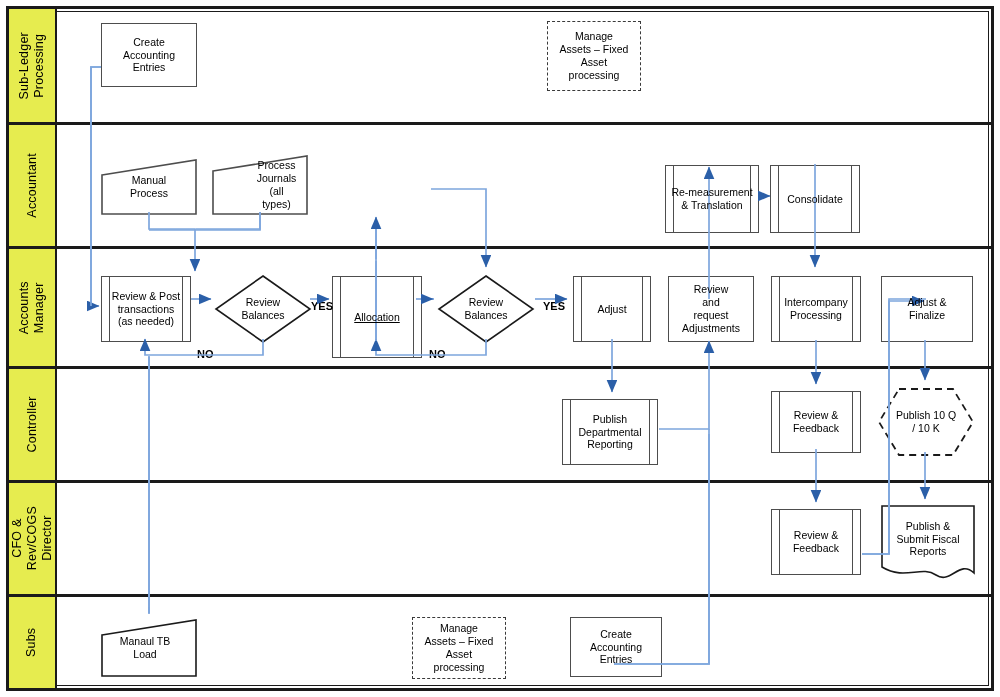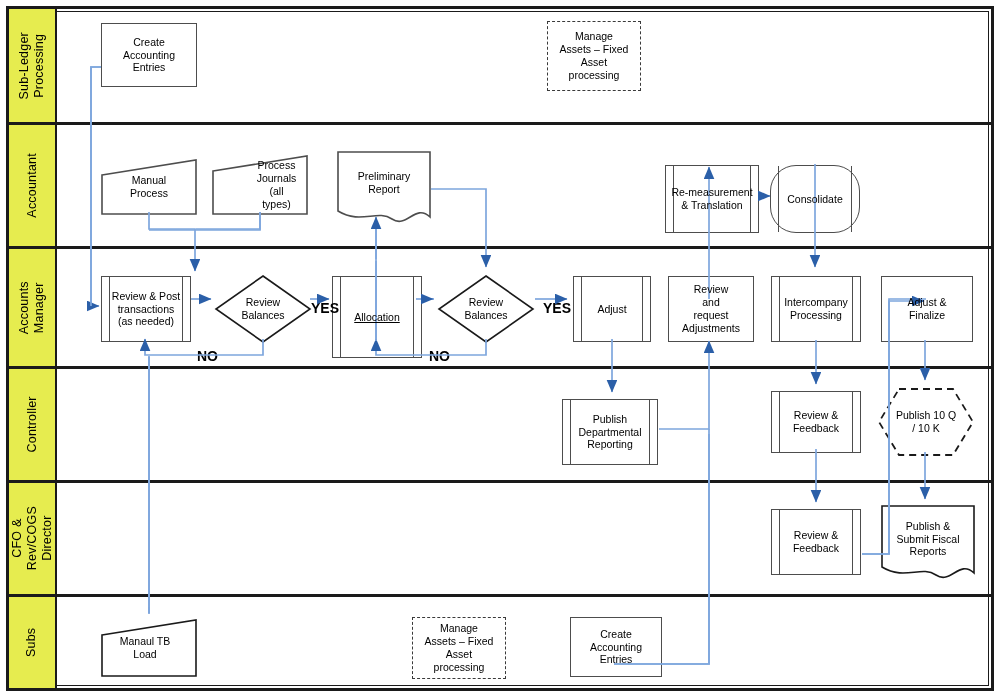--- a/index.html
+++ b/index.html
@@ -30,21 +30,21 @@
   .n-pre:before{left:7px;} .n-pre:after{right:7px;}
   
   .n-dash{border:1.8px dashed #3a3a3a;}
   
   .n-diamond{border:none;background:transparent;}
   .n-diamond svg{position:absolute;left:0;top:0;}
   
   .n-manual svg,.n-doc svg,.n-hex svg{position:absolute;left:0;top:0;}
   .n-manual,.n-doc,.n-hex{border:none;background:transparent;}
   .conn{position:absolute;left:0;top:0;pointer-events:none;}
-  .lbl{position:absolute;font-size:14px;font-weight:bold;color:#000;}
+  .lbl{position:absolute;font-size:11px;font-weight:bold;color:#000;}
 </style>
 </head>
 <body>
 
 <div id="canvas">
   <div id="frame">
 
     <div class="lane" style="top:0;height:113px;">
       <div class="lane-head">
         <span>Sub-Ledger
@@ -81,34 +81,27 @@
 
         <div class="node n-manual" style="left:155px;top:30px;width:96px;height:60px;padding-left:33px;">
           <svg width="96" height="60">
             <polygon points="1,16 95,1 95,59 1,59" fill="#fff" stroke="#4d4d4d" stroke-width="1.6"></polygon>
           </svg>
           <span class="t">Process
 Journals (all
 types)</span>
         </div>
 
-        <div class="node n-doc" style="left:280px;top:26px;width:94px;height:72px;">
-          <svg width="94" height="72">
-            <path d="M1,1 L93,1 L93,66 C78,52 70,78 55,68 C40,58 24,74 1,60 Z" fill="#fff" stroke="#4d4d4d" stroke-width="1.6"></path>
-          </svg>
-          <span class="t" style="margin-top:-8px">Preliminary
-Report</span>
-        </div>
 
         <div class="node n-pre" style="left:608px;top:40px;width:94px;height:68px;align-items:center;">
           <span class="t">Re-measurement
 &amp; Translation</span>
         </div>
 
-        <div class="node n-pre" style="left:713px;top:40px;width:90px;height:68px;border-radius:26px;">
+        <div class="node n-pre" style="left:713px;top:40px;width:90px;height:68px;">
           <span class="t">Consolidate</span>
         </div>
 
       </div>
     </div>
 
     <div class="lane" style="top:237px;height:120px;">
       <div class="lane-head">
         <span>Accounts
 Manager</span>

